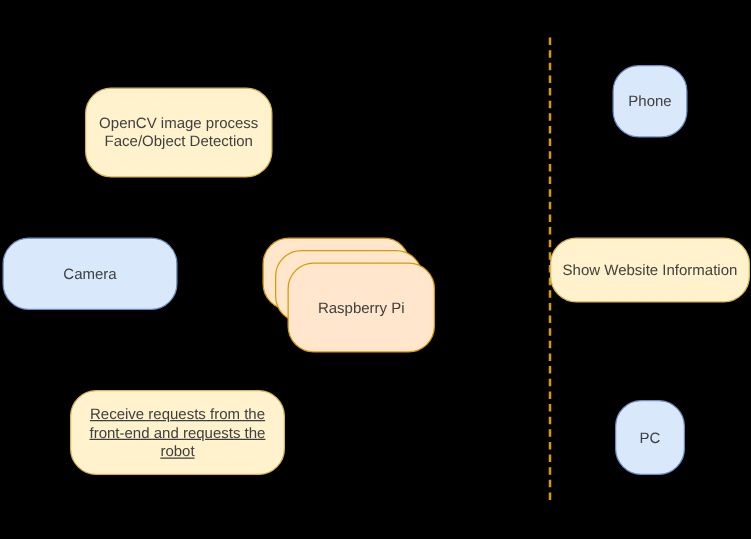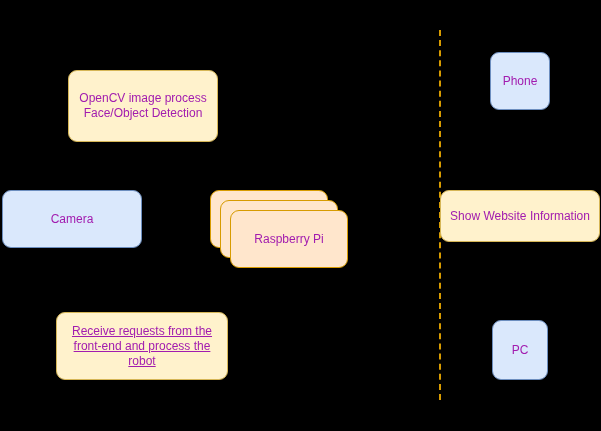--- a/index.html
+++ b/index.html
@@ -11,50 +11,50 @@
   .canvas {
     position: relative;
     width: 601px;
     height: 431px;
     background: #000000;
     overflow: hidden;
   }
   .node {
     position: absolute;
     box-sizing: border-box;
-    border-radius: 9px;
+    border-radius: 21px;
     display: flex;
     flex-direction: column;
     align-items: center;
     justify-content: center;
     text-align: center;
     font-size: 12px;
     line-height: 15px;
-    color: #a21caf;
+    color: #404040;
     padding: 2px 4px;
   }
   .yellow {
     background: #FFF2CC;
     border: 1.5px solid #D6B656;
   }
   .blue {
     background: #DAE8FC;
     border: 1.5px solid #6C8EBF;
   }
   .orange {
     background: #FFE6CC;
     border: 1.5px solid #D79B00;
   }
   
   .node-opencv   { left: 68px;  top: 70px;  width: 150px; height: 72px; }
   .node-camera   { left: 2px;   top: 190px; width: 140px; height: 58px; }
   .node-receive  { left: 56px;  top: 312px; width: 172px; height: 68px; text-decoration: underline; }
   .rpi-back      { left: 210px; top: 190px; width: 118px; height: 58px; }
   .rpi-mid       { left: 220px; top: 200px; width: 118px; height: 58px; }
-  .rpi-front     { left: 230px; top: 210px; width: 118px; height: 58px; }
+  .rpi-front     { left: 230px; top: 210px; width: 118px; height: 72px; }
   .node-phone    { left: 490px; top: 52px;  width: 60px;  height: 58px; }
   .node-website  { left: 440px; top: 190px; width: 160px; height: 52px; }
   .node-pc       { left: 492px; top: 320px; width: 56px;  height: 60px; }
   .divider {
     position: absolute;
     left: 439px;
     top: 30px;
     height: 370px;
     width: 0;
     border-left: 2px dashed #D79B00;
@@ -69,21 +69,21 @@
     <div>OpenCV image process</div>
     <div>Face/Object Detection</div>
   </div>
 
   <div class="node blue node-camera">
     <div>Camera</div>
   </div>
 
   <div class="node yellow node-receive">
     <div>Receive requests from the</div>
-    <div>front-end and process the</div>
+    <div>front-end and requests the</div>
     <div>robot</div>
   </div>
 
   <div class="node orange rpi-back"></div>
   <div class="node orange rpi-mid"></div>
   <div class="node orange rpi-front">
     <div>Raspberry Pi</div>
   </div>
 
   <div class="divider"></div>

